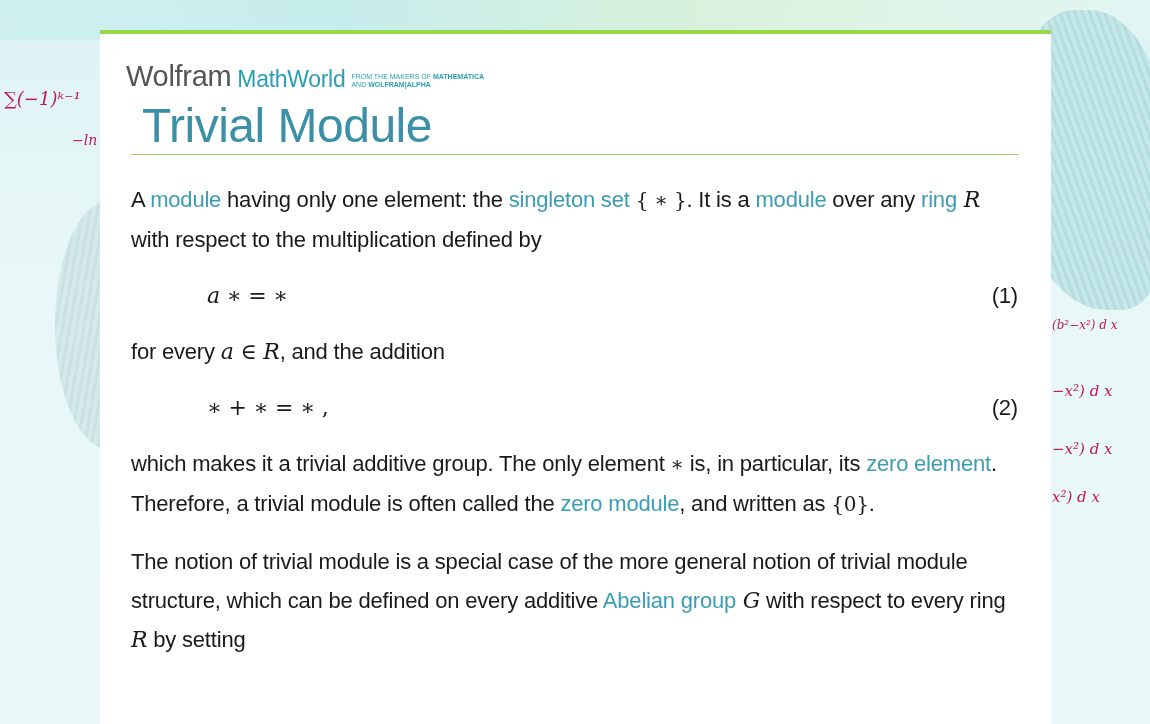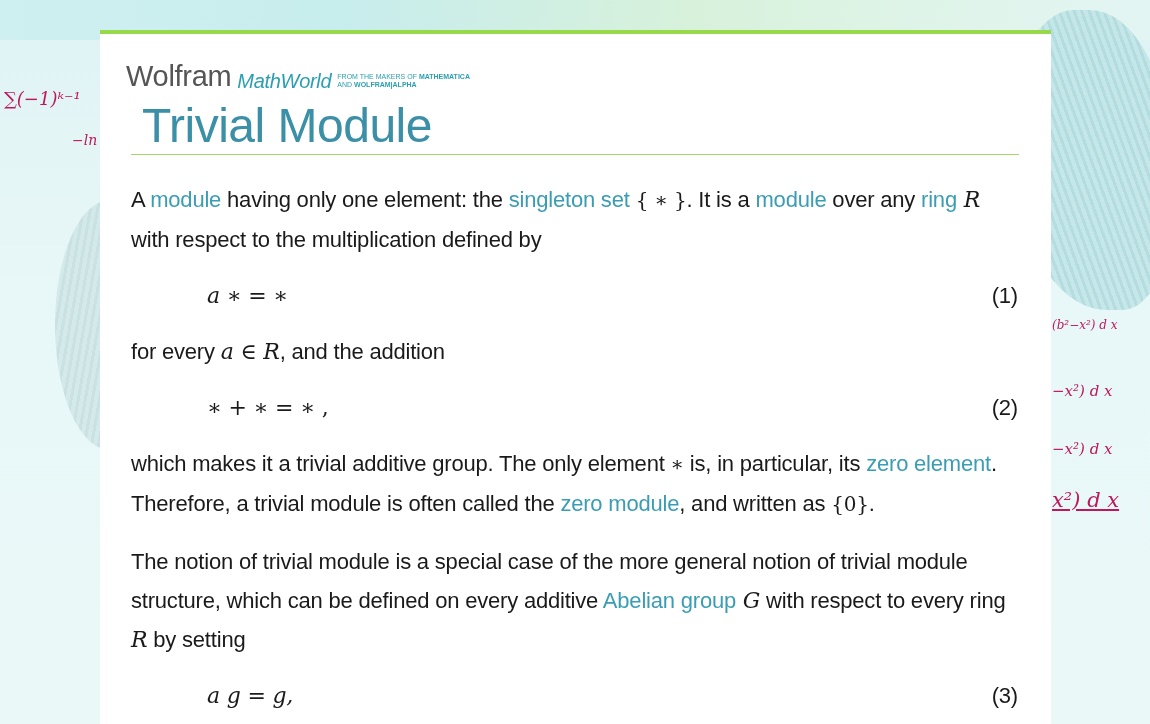--- a/index.html
+++ b/index.html
@@ -31,21 +31,21 @@
     }
     .page {
       position: absolute; left: 100px; top: 30px; width: 951px; height: 710px;
       background: #ffffff; border-top: 4px solid #97d94a;
     }
     .brand {
       position: absolute; left: 26px; top: 26px; display: flex; align-items: flex-end;
       white-space: nowrap;
     }
     .brand-wolfram { font-size: 29px; color: #555; letter-spacing: -0.3px; }
-    .brand-mathworld { font-size: 20px; color: #2a9fb2; margin-left: 6px; letter-spacing: -0.3px; font-style: italic; }
+    .brand-mathworld { font-size: 23px; color: #2a9fb2; margin-left: 6px; letter-spacing: -0.3px; }
     .brand-tag {
       font-size: 7px; color: #2a9fb2; line-height: 8px; margin-left: 6px; margin-bottom: 4px;
       text-transform: uppercase;
     }
     .brand-tag b { font-weight: bold; }
     h1 {
       position: absolute; left: 30px; top: 52px; margin: 12px;
       font-size: 48px; font-weight: normal; color: #3b8fa6; letter-spacing: -0.5px;
     }
     .rule { position: absolute; left: 31px; top: 120px; width: 888px; height: 1px; background: #a8d66a; }
@@ -71,21 +71,21 @@
 <body>
 
 <div class="bg-top"></div>
 <div class="bg-shape-left"></div>
 <div class="bg-shape-right"></div>
 <div class="bg-formula" style="left:4px;top:88px;font-size:18px;">∑(−1)ᵏ⁻¹</div>
 <div class="bg-formula" style="left:72px;top:132px;font-size:14px;text-align:center;">−ln</div>
 <div class="bg-formula" style="left:1052px;top:318px;font-size:12px;">(b²−x²)  d x</div>
 <div class="bg-formula" style="left:1052px;top:382px;font-size:15px;">−x²)  d x</div>
 <div class="bg-formula" style="left:1052px;top:440px;font-size:15px;">−x²)  d x</div>
-<div class="bg-formula" style="left:1052px;top:488px;font-size:21px;text-decoration:underline;">x²)  d x</div>
+<div class="bg-formula" style="left:1052px;top:488px;font-size:15px;">x²)  d x</div>
 
 <div class="page">
   <div class="brand">
     <span class="brand-wolfram">Wolfram</span>
     <span class="brand-mathworld">MathWorld</span>
     <span class="brand-tag">
       <span>FROM THE MAKERS OF </span><b>MATHEMATICA</b><br>
       <span>AND </span><b>WOLFRAM|ALPHA</b>
     </span>
   </div>
@@ -115,18 +115,14 @@
     <p>
       <span>which makes it a trivial additive group. The only element </span><span class="mu">∗</span><span> is, in particular, its </span><a href="#">zero element</a><span>. Therefore, a trivial module is often called the </span><a href="#">zero module</a><span>, and written as </span><span class="mu">{0}</span><span>.</span>
     </p>
 
     <div class="gap"></div>
 
     <p>
       <span>The notion of trivial module is a special case of the more general notion of trivial module structure, which can be defined on every additive </span><a href="#">Abelian group</a><span class="m"> G</span><span> with respect to every ring </span><span class="m">R</span><span> by setting</span>
     </p>
 
-    <div class="eq">
-      <span class="expr m">a g = g,</span>
-      <span class="num">(3)</span>
-    </div>
   </div>
 </div>
 
 </body></html>

